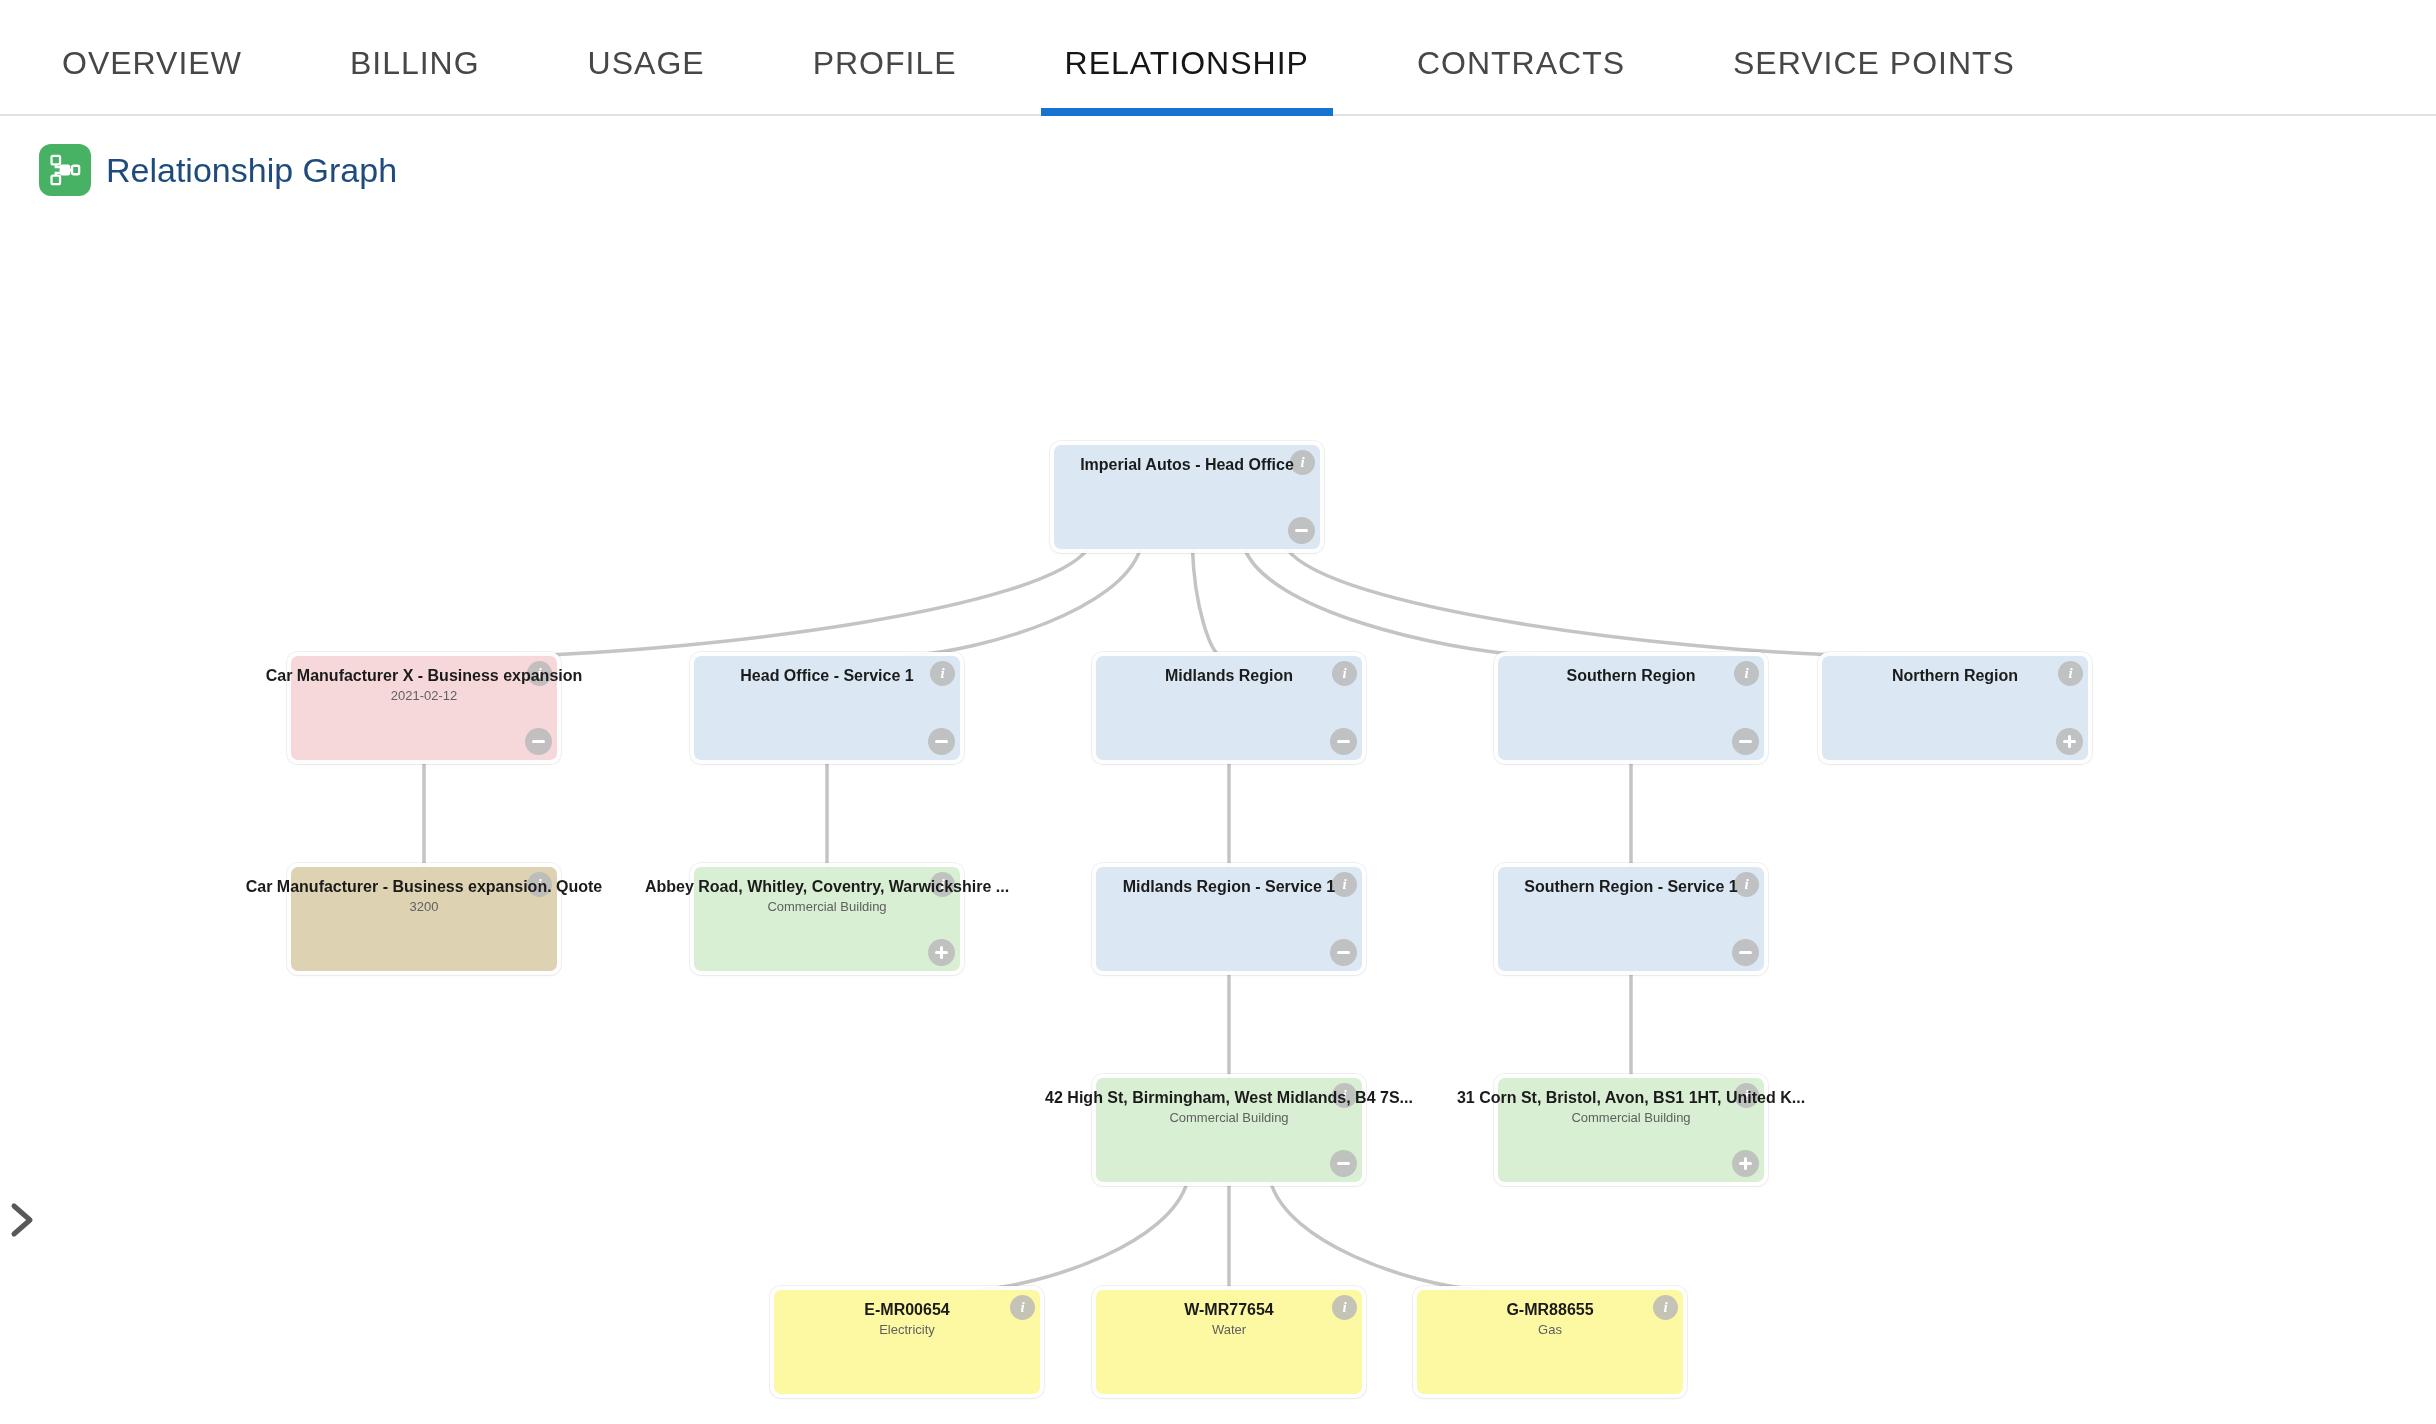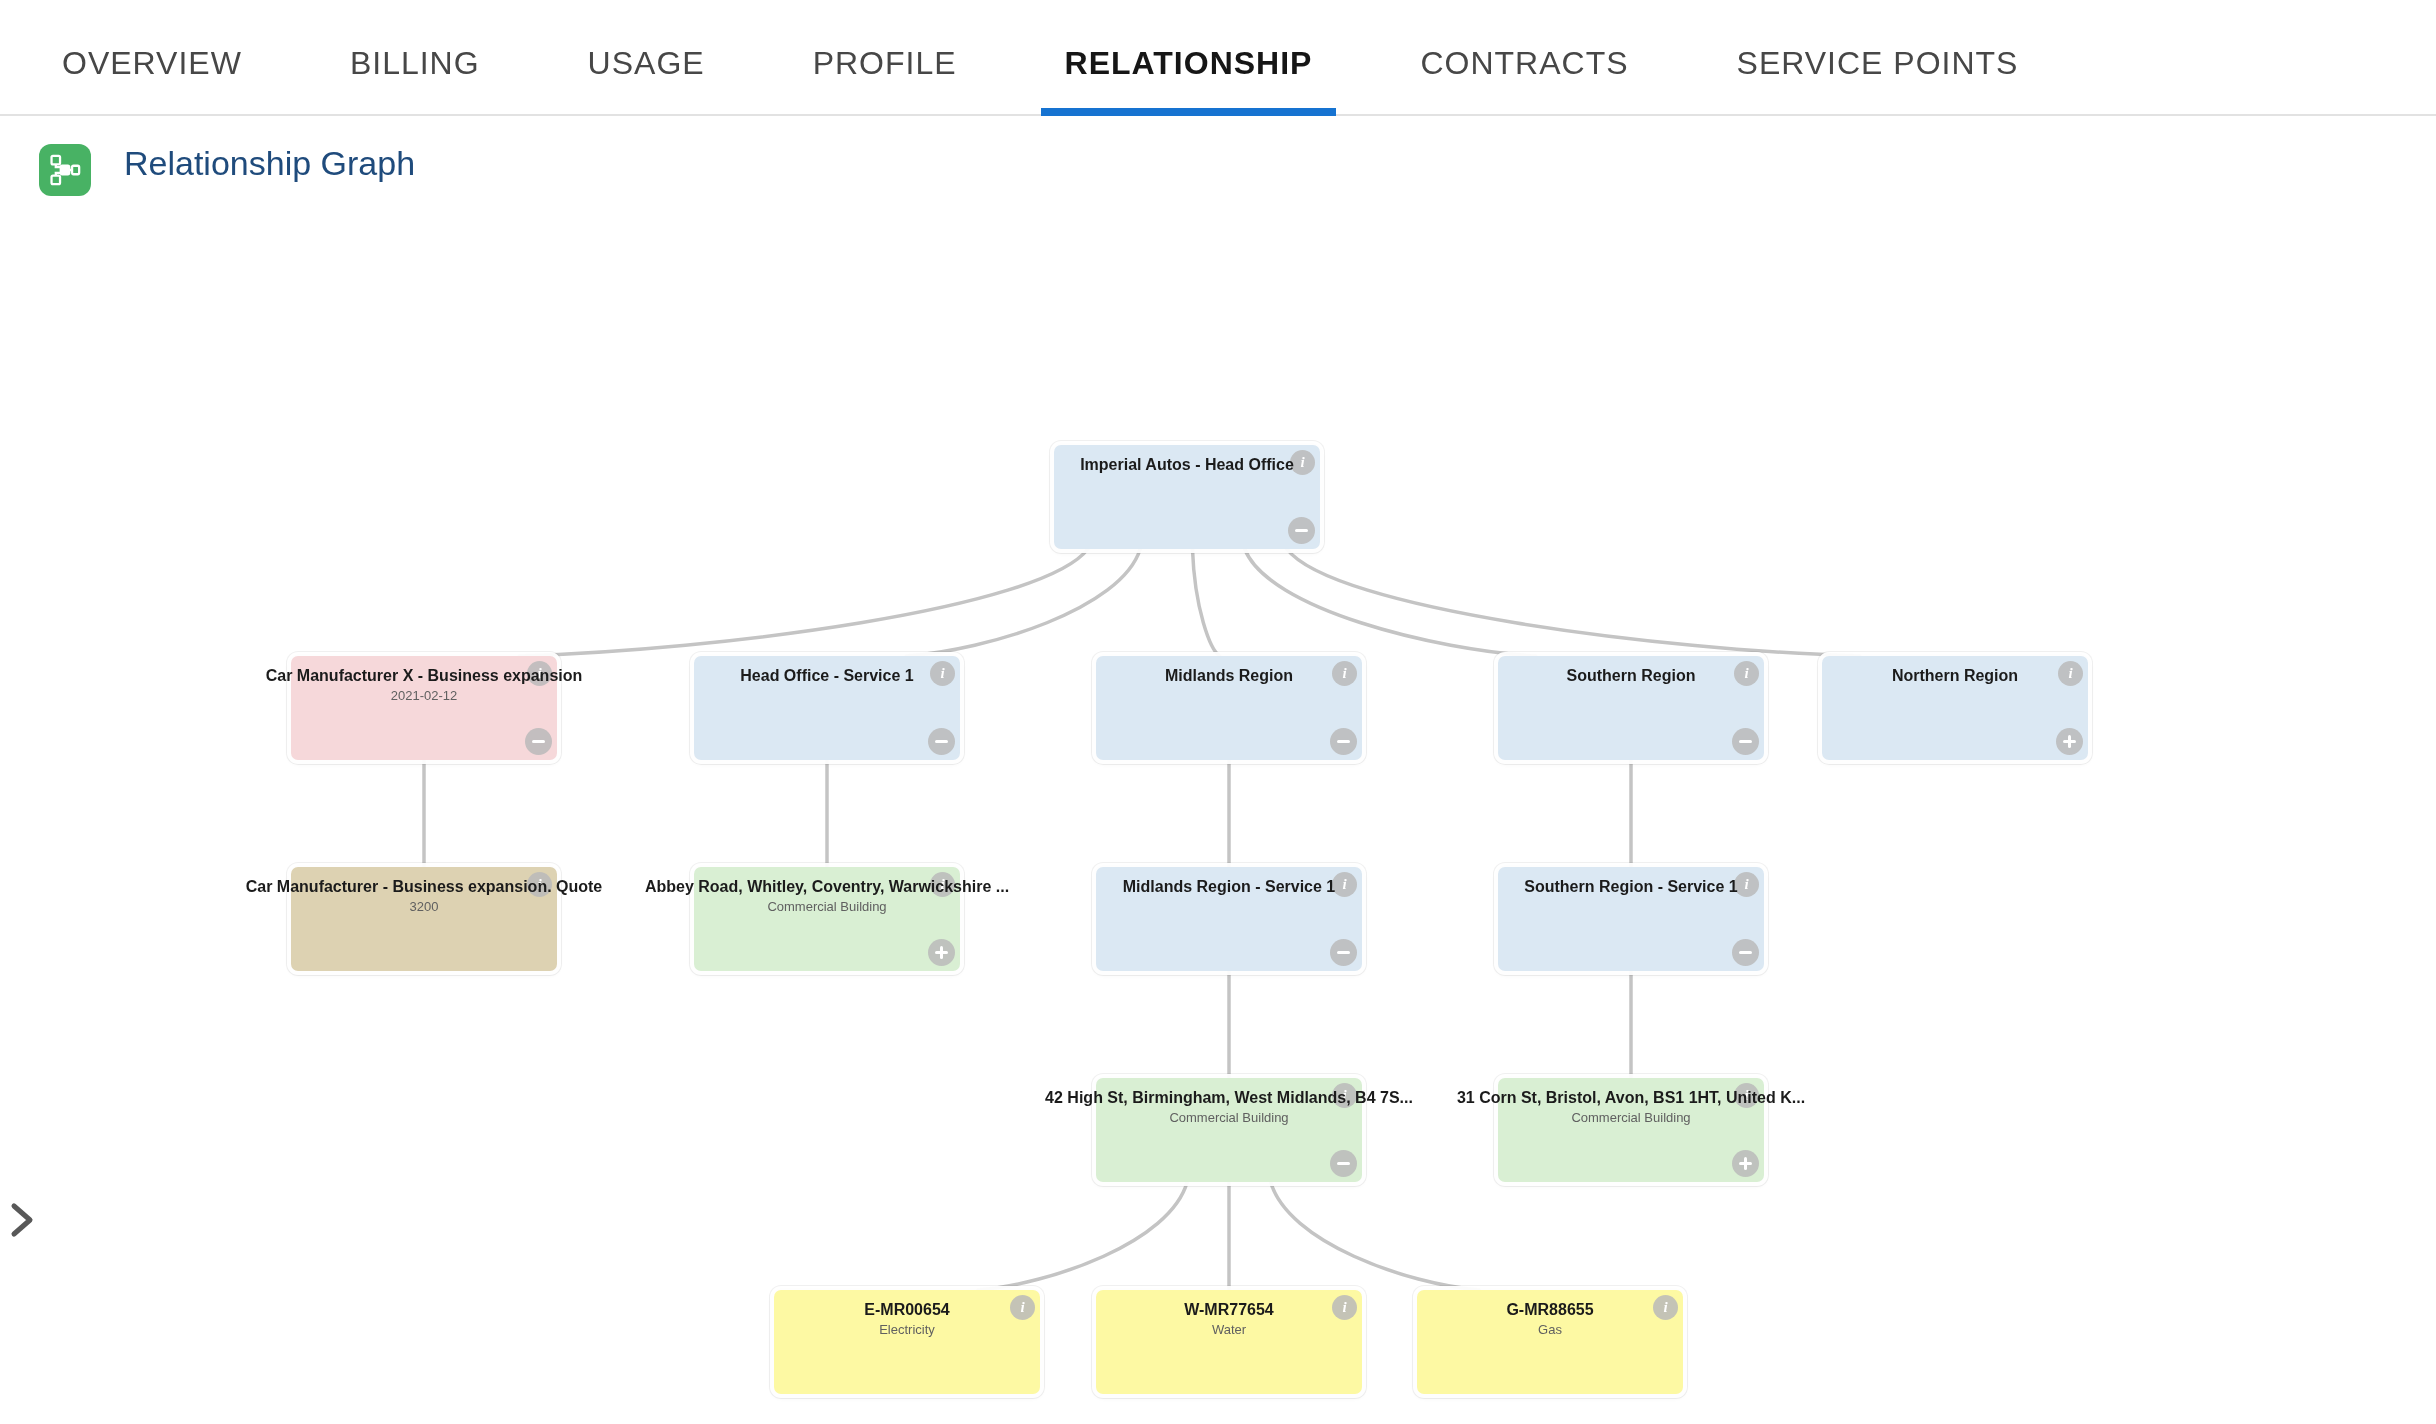--- a/index.html
+++ b/index.html
@@ -5,24 +5,24 @@
   * { margin:0; padding:0; box-sizing:border-box; }
   html,body { width:2436px; height:1424px; background:#ffffff; overflow:hidden;
               font-family:"Liberation Sans", sans-serif; }
 
   
   .tabbar { display:flex; align-items:flex-end; gap:60px; padding-left:38px;
             border-bottom:2px solid #e2e2e2; white-space:nowrap; }
   .tab { padding:45px 24px 26px 24px; font-size:32px; letter-spacing:1px;
          color:#474747; border-bottom:8px solid transparent; margin-bottom:-2px;
          cursor:pointer; }
-  .tab.active { color:#161616; font-weight:bold; border-bottom-color:var(--accent,#1673d1); }
-
-  
-  .section-header { display:flex; align-items:flex-start; gap:33px; padding:28px 0 0 39px; }
+  .tab.active { color:#161616; font-weight:normal; border-bottom-color:var(--accent,#1673d1); }
+
+  
+  .section-header { display:flex; align-items:center; gap:15px; padding:28px 0 0 39px; }
   .section-icon { width:52px; height:52px; border-radius:12px; display:flex;
                   align-items:center; justify-content:center; flex:0 0 auto; }
   .section-title { font-size:34px; color:#1f4b7c; }
 
   
   .graph-area { position:absolute; left:0; top:0; width:2024px; height:1424px; }
   .edges-svg { position:absolute; left:0; top:0; }
 
   .gnode { position:absolute; width:266px; height:104px; border-radius:7px;
            box-shadow:0 0 0 4px rgba(255,255,255,.95), 0 0 0 5px rgba(0,0,0,.06), 0 2px 6px rgba(0,0,0,.10);

